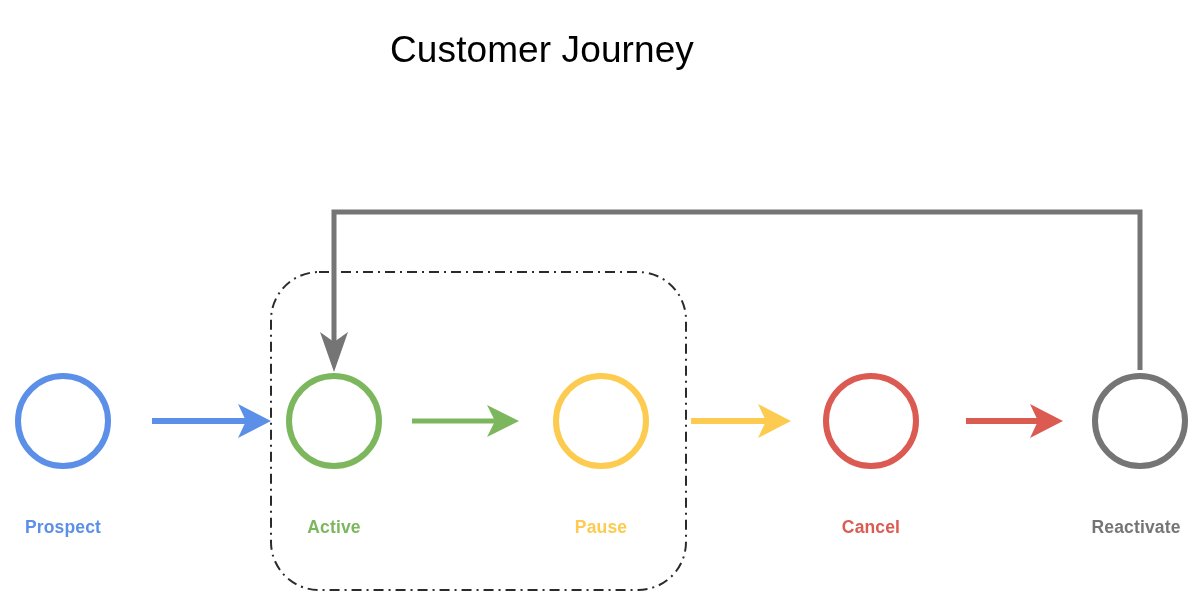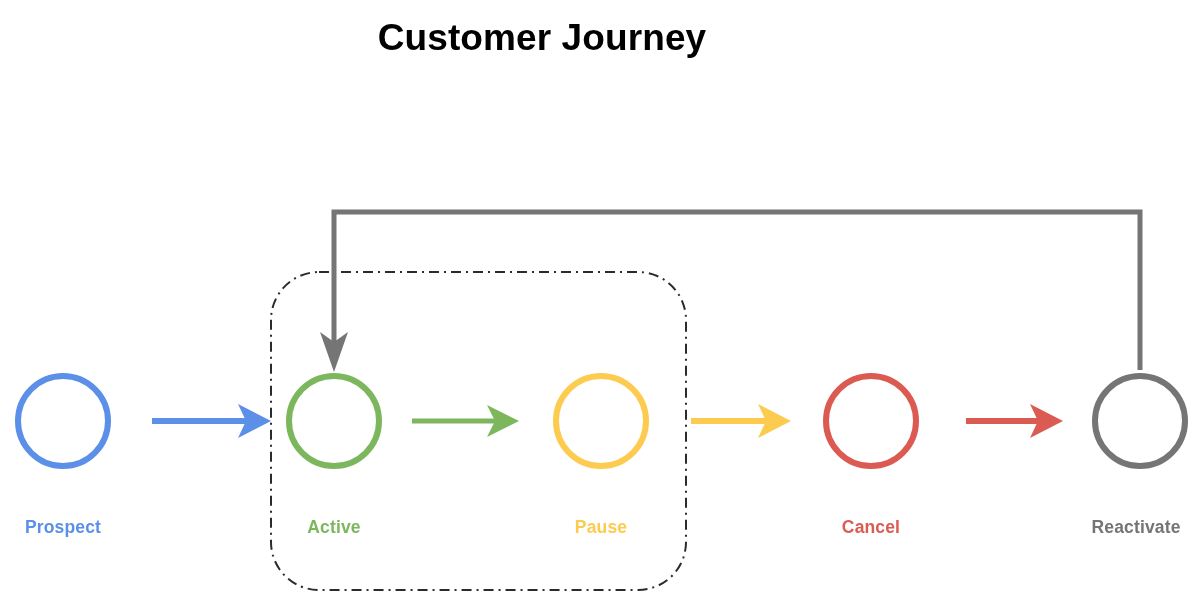--- a/index.html
+++ b/index.html
@@ -17,25 +17,25 @@
   }
   #canvas-root {
     position: relative;
     width: 1200px;
     height: 607px;
     background: #ffffff;
   }
   .diagram-title {
     position: absolute;
     left: 0;
-    top: 16px;
+    top: 28px;
     width: 1084px;
     text-align: center;
     font-size: 37px;
-    font-weight: 700;
+    font-weight: 400;
     color: #000000;
     letter-spacing: 0.1px;
     line-height: 1.2;
   }
   #flow-svg {
     position: absolute;
     left: 0;
     top: 0;
     width: 1200px;
     height: 607px;

